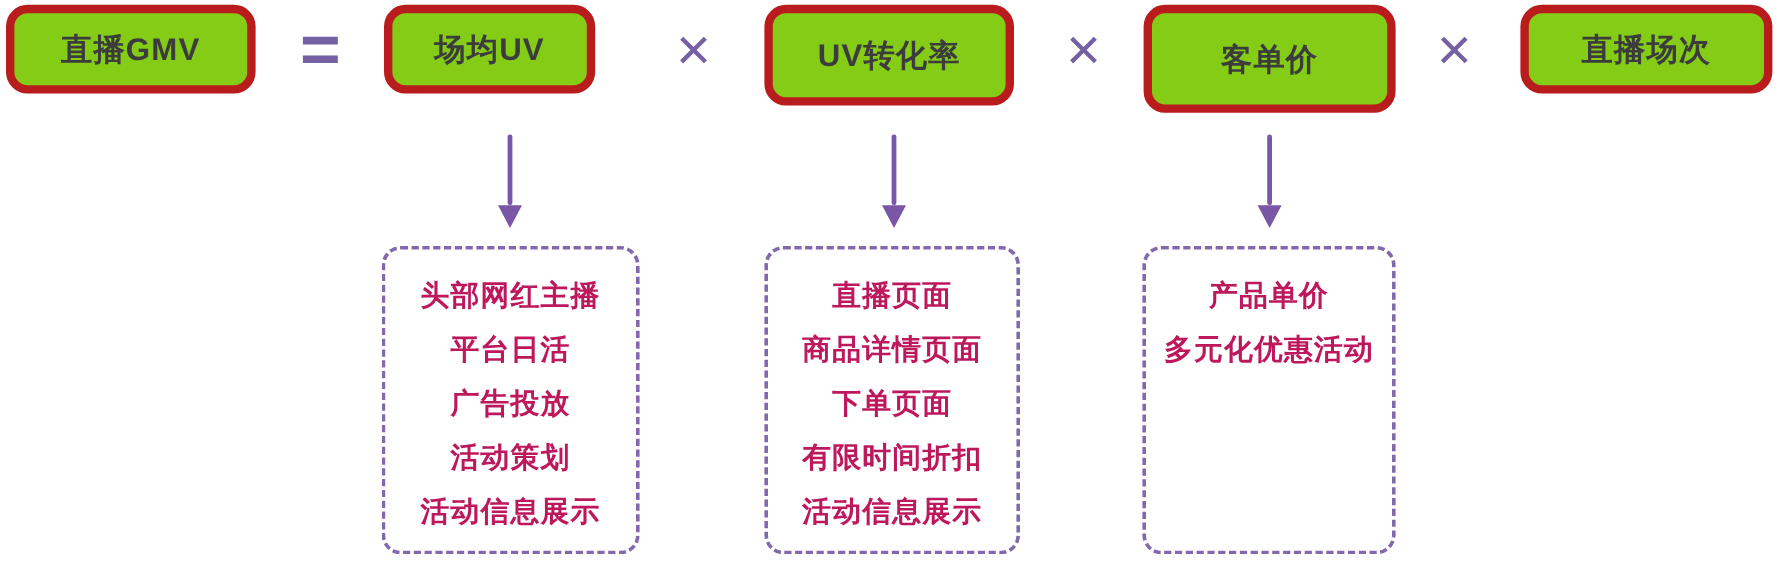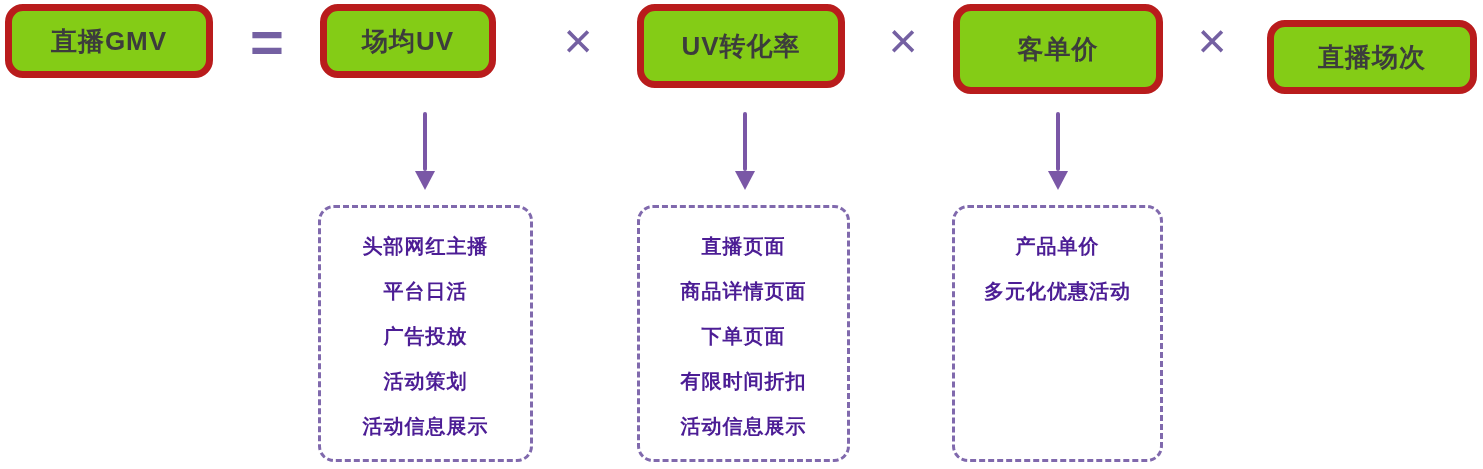--- a/index.html
+++ b/index.html
@@ -69,23 +69,23 @@
     box-sizing: border-box;
     border: 3px dashed #8069ad;
     border-radius: 16px;
     background: #ffffff;
     padding-top: 16px;
   }
   .driver-line {
     height: 45px;
     line-height: 45px;
     text-align: center;
-    font-size: 20px;
+    font-size: 24px;
     font-weight: 700;
-    color: #4c1d95;
+    color: #be185d;
     letter-spacing: 1px;
     white-space: nowrap;
   }
 </style>
 </head>
 <body>
 
 <div class="scene">
 
   <div class="node" style="left:5px; top:4px; width:208px; height:74px;">直播GMV</div>
@@ -97,21 +97,21 @@
   <div class="op op-x" style="left:551px; width:54px;">×</div>
 
   <div class="node" style="left:637px; top:4px; width:208px; height:84px;">UV转化率</div>
 
   <div class="op op-x" style="left:876px; width:54px;">×</div>
 
   <div class="node" style="left:953px; top:4px; width:210px; height:90px;">客单价</div>
 
   <div class="op op-x" style="left:1185px; width:54px;">×</div>
 
-  <div class="node" style="left:1267px; top:20px; width:210px; height:74px;">直播场次</div>
+  <div class="node" style="left:1267px; top:4px; width:210px; height:74px;">直播场次</div>
 
   <div class="arrow" style="left:415px;">
     <div class="shaft"></div>
       <div class="head"></div>
   </div>
   <div class="arrow" style="left:735px;">
     <div class="shaft"></div>
       <div class="head"></div>
   </div>
   <div class="arrow" style="left:1048px;">

